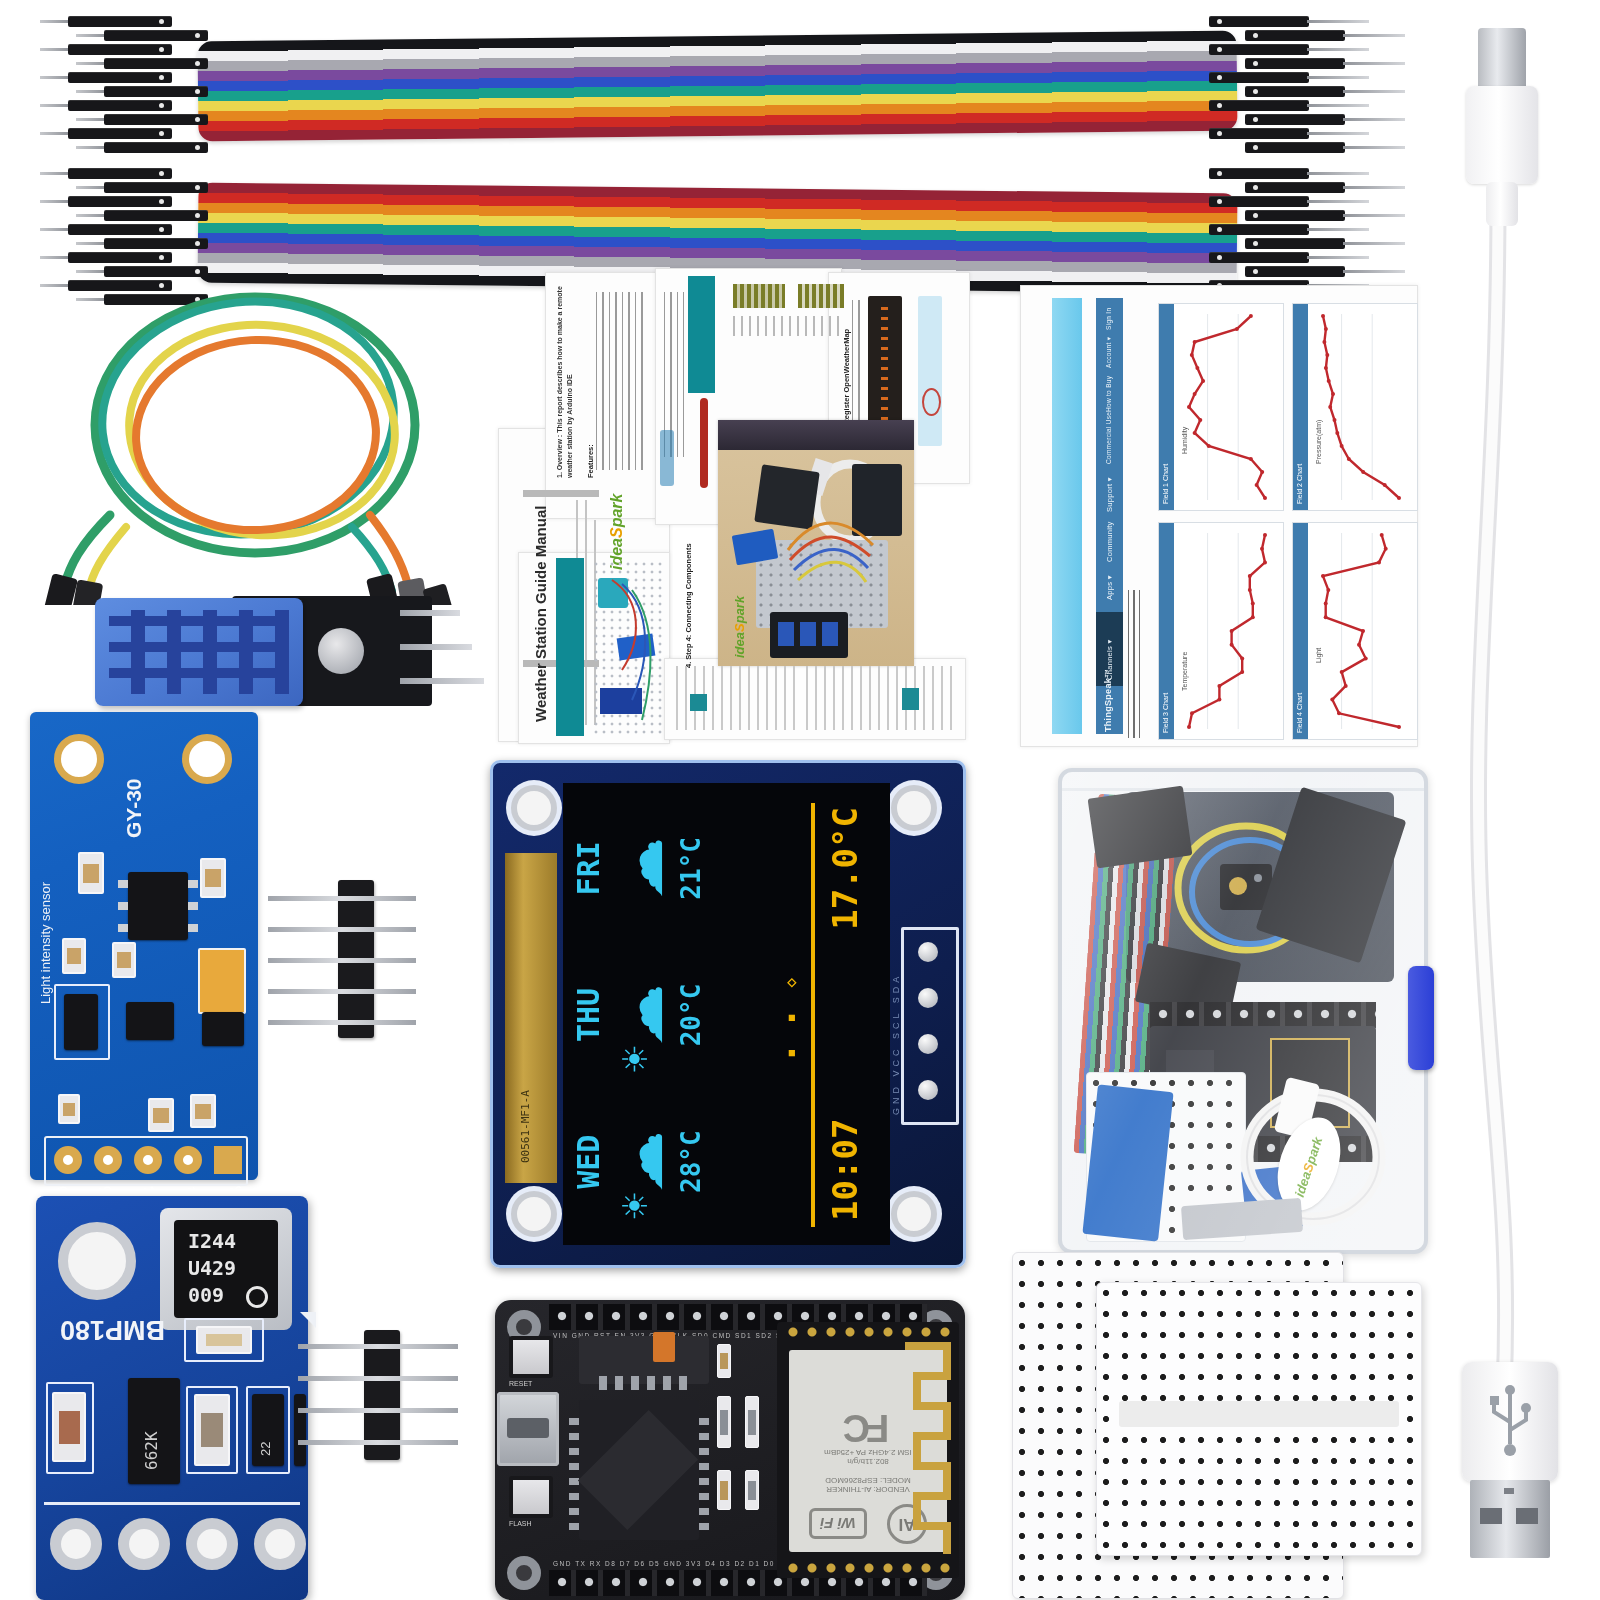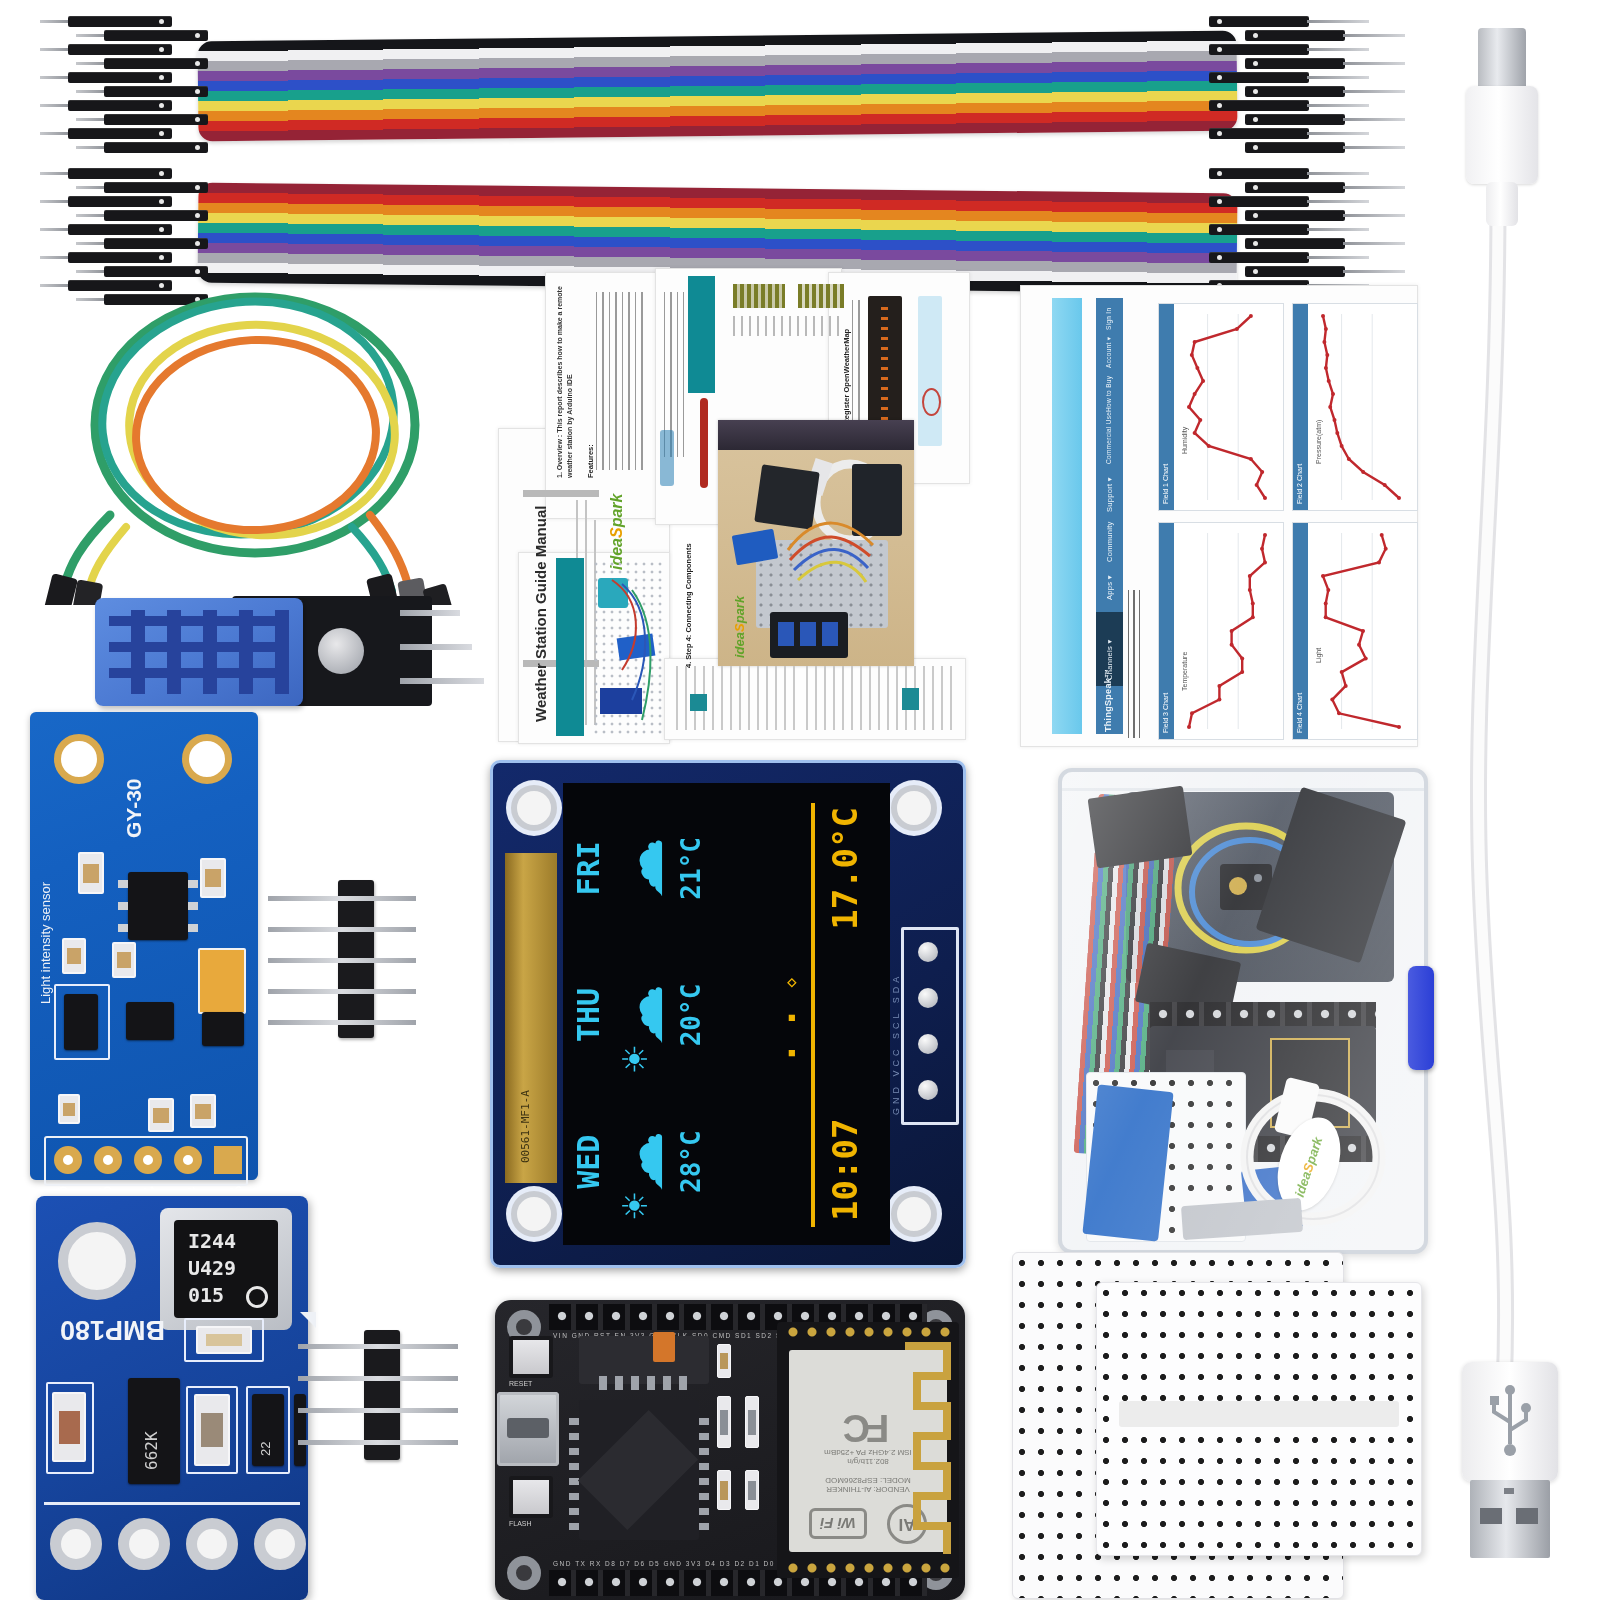--- a/index.html
+++ b/index.html
@@ -623,21 +623,21 @@
     <div class="abs" style="left:0;top:0;width:100%;height:100%;background:linear-gradient(115deg,rgba(255,255,255,.42) 0%,rgba(255,255,255,.16) 40%,rgba(255,255,255,.38) 100%);"></div>
   </div>
   <div class="abs" style="left:1408px;top:966px;width:26px;height:104px;background:linear-gradient(90deg,#4a5be0,#2b3fd6);border-radius:8px;box-shadow:1px 2px 4px rgba(0,0,0,.3);"></div>
 
   <div class="abs" style="left:36px;top:1196px;width:272px;height:404px;background:linear-gradient(155deg,#1c50b4,#16449c 55%,#0f3684);border-radius:8px;box-shadow:2px 3px 8px rgba(0,0,0,.3);">
     <div class="silver-hole" style="left:22px;top:26px;width:78px;height:78px;border-width:10px;"></div>
     <div class="abs" style="left:124px;top:12px;width:132px;height:122px;background:linear-gradient(150deg,#e4e6ea,#b9bdc4);border-radius:8px;">
       <div class="abs" style="left:14px;top:12px;width:104px;height:98px;background:#121214;border-radius:4px;color:#e8e8e8;font-family:'DejaVu Sans Mono',monospace;font-weight:bold;font-size:20px;line-height:27px;padding:8px 0 0 14px;box-sizing:border-box;">
         <div>I244</div>
         <div>U429</div>
-        <div>015</div>
+        <div>009</div>
         <div class="abs" style="right:10px;bottom:10px;width:16px;height:16px;border:3px solid #e8e8e8;border-radius:50%;"></div>
       </div>
     </div>
     <span class="abs r180" style="left:24px;top:118px;font-size:27px;font-weight:bold;color:#f2f4f8;">BMP180</span>
     <div class="silk" style="left:148px;top:122px;width:80px;height:44px;"></div>
     <div class="passive" style="left:160px;top:130px;width:56px;height:28px;">
         <div class="inner" style="background:#d8c49a;"></div>
       </div>
     <div class="abs" style="left:198px;top:98px;width:0;height:0;border-left:16px solid transparent;border-top:16px solid #eef1f6;transform:translate(66px,18px);"></div>
     <div class="silk" style="left:10px;top:186px;width:48px;height:92px;"></div>

